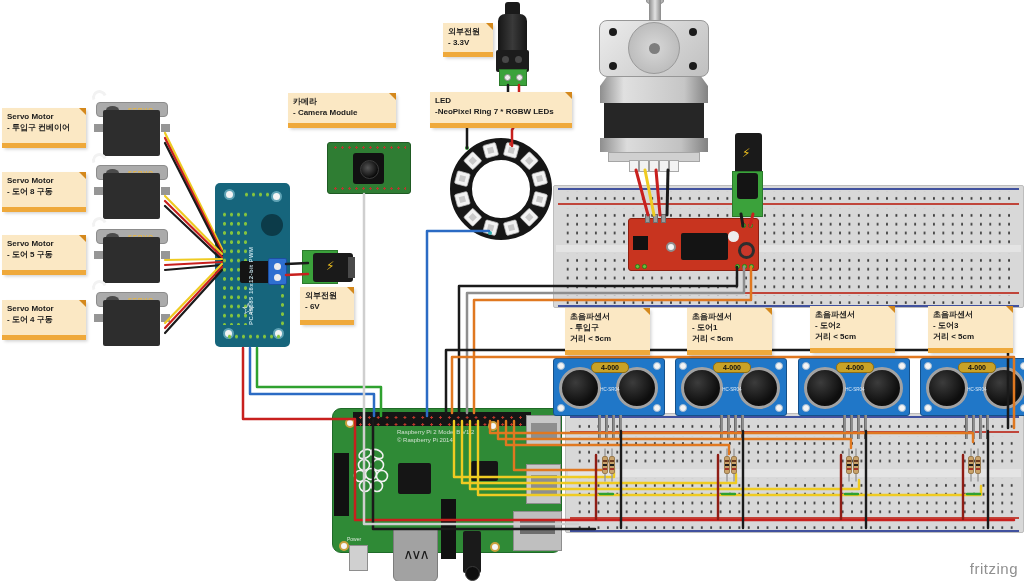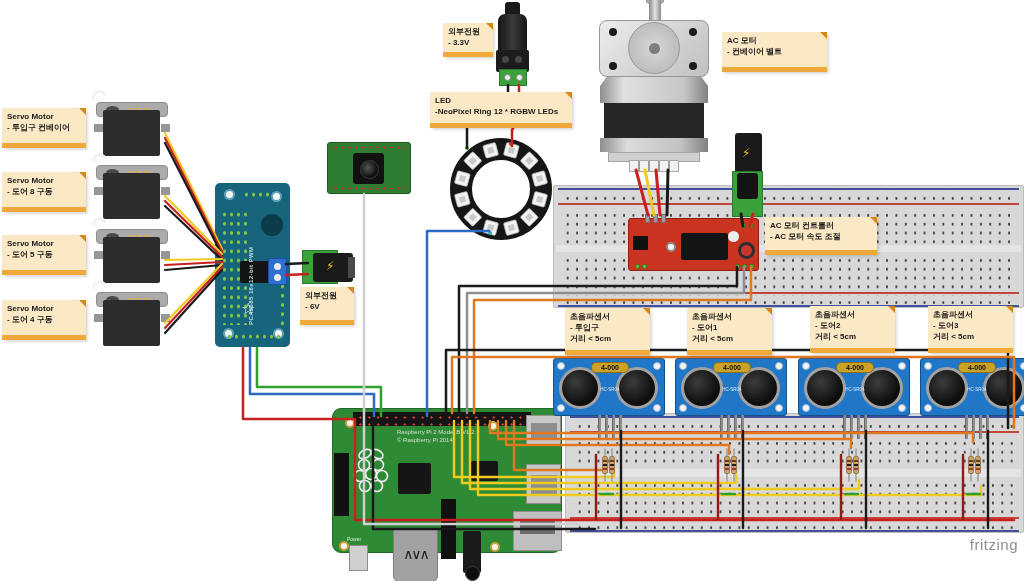--- a/index.html
+++ b/index.html
@@ -137,21 +137,21 @@
 
   
   .resistor { position:absolute; width:6px; height:18px; border-radius:2px; z-index:21; border:1px solid #9A7B4F;
       background:linear-gradient(180deg,#C9A36A 0,#C9A36A 3px,#6B3A1F 3px,#6B3A1F 5px,#C9A36A 5px,#C9A36A 7px,#1F1F1F 7px,#1F1F1F 9px,#C9A36A 9px,#C9A36A 11px,#A33327 11px,#A33327 13px,#C9A36A 13px,#C9A36A 18px); }
   .wires { position:absolute; left:0; top:0; z-index:20; pointer-events:none; }
   .wire polyline, .wire path { fill:none; stroke-linejoin:round; stroke-linecap:round; }
   .w-red{stroke:var(--wire-red,#C8201E);} .w-black{stroke:var(--wire-black,#1A1A1A);}
   .w-yellow{stroke:var(--wire-yellow,#EFCB22);} .w-orange{stroke:var(--wire-orange,#E07820);}
   .w-blue{stroke:var(--wire-blue,#2B6BC4);} .w-green{stroke:var(--wire-green,#2FA12F);}
   .w-gray{stroke:var(--wire-gray,#8E8E8E);} .w-lgray{stroke:#CFCFCF;} .w-dred{stroke:var(--wire-darkred,#8F1D15);}
-  .watermark { position:absolute; right:6px; top:536px; font-size:15px; color:#8F8F8F; z-index:35; letter-spacing:.5px; }
+  .watermark { position:absolute; right:6px; top:560px; font-size:15px; color:#8F8F8F; z-index:35; letter-spacing:.5px; }
 </style>
 </head>
 <body>
 
 <div class="canvas">
 
   <div class="breadboard" style="left:553px;top:185px;width:471px;height:123px">
     <div class="bb-line-blue" style="top:2px"></div>
     <div class="bb-dots" style="top:5px;height:11px"></div>
     <div class="bb-line-red" style="top:17px"></div>
@@ -551,35 +551,31 @@
     <div>- 도어 8 구동</div>
   </div>
   <div class="note" style="left:2px;top:235px;width:84px;height:40px">
     <div>Servo Motor</div>
     <div>- 도어 5 구동</div>
   </div>
   <div class="note" style="left:2px;top:300px;width:84px;height:40px">
     <div>Servo Motor</div>
     <div>- 도어 4 구동</div>
   </div>
+  <div class="note" style="left:288px;top:93px;width:108px;height:35px">
+    <div>카메라</div>
+    <div>- Camera Module</div>
+  </div>
   <div class="note" style="left:443px;top:23px;width:50px;height:34px">
     <div>외부전원</div>
     <div>- 3.3V</div>
   </div>
   <div class="note" style="left:430px;top:92px;width:142px;height:36px">
     <div>LED</div>
-    <div>-NeoPixel Ring 12 * RGBW LEDs</div>
-  </div>
-  <div class="note" style="left:722px;top:32px;width:105px;height:40px">
-    <div>AC 모터</div>
-    <div>- 컨베이어 벨트</div>
-  </div>
-  <div class="note" style="left:765px;top:217px;width:112px;height:38px">
-    <div>AC 모터 컨트롤러</div>
-    <div>- AC 모터 속도 조절</div>
+    <div>-NeoPixel Ring 7 * RGBW LEDs</div>
   </div>
   <div class="note" style="left:300px;top:287px;width:54px;height:38px">
     <div>외부전원</div>
     <div>- 6V</div>
   </div>
   <div class="note" style="left:565px;top:308px;width:85px;height:47px">
     <div>초음파센서</div>
     <div>- 투입구</div>
     <div>거리 &lt; 5cm</div>
   </div>

